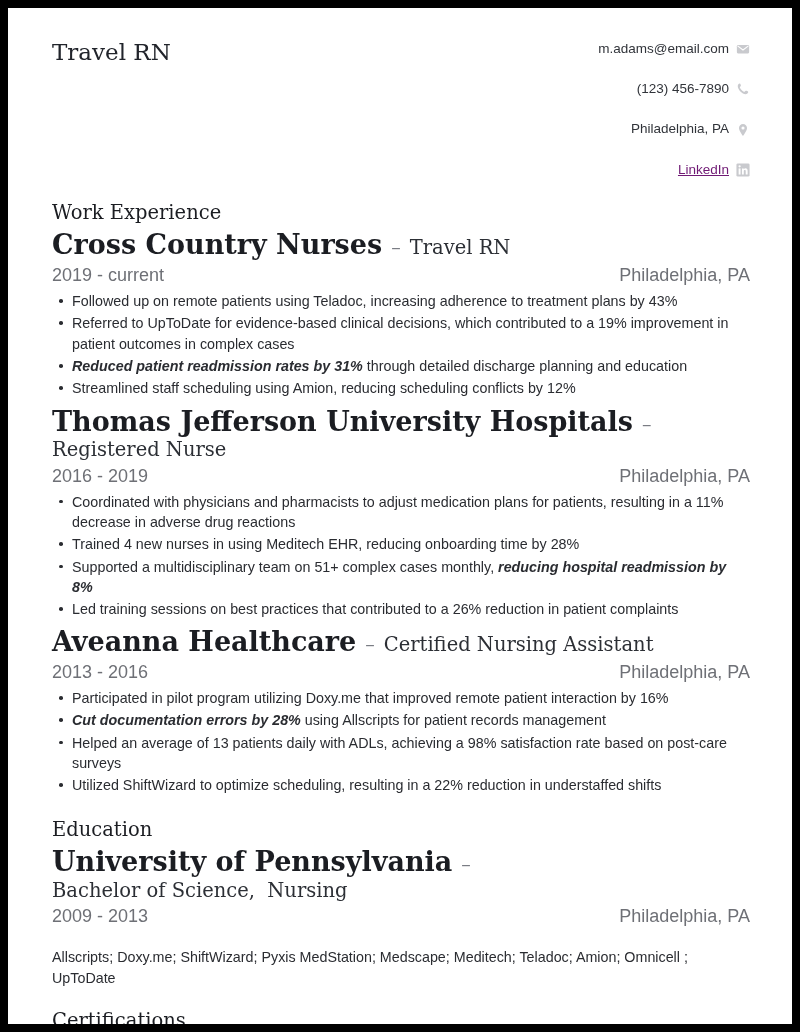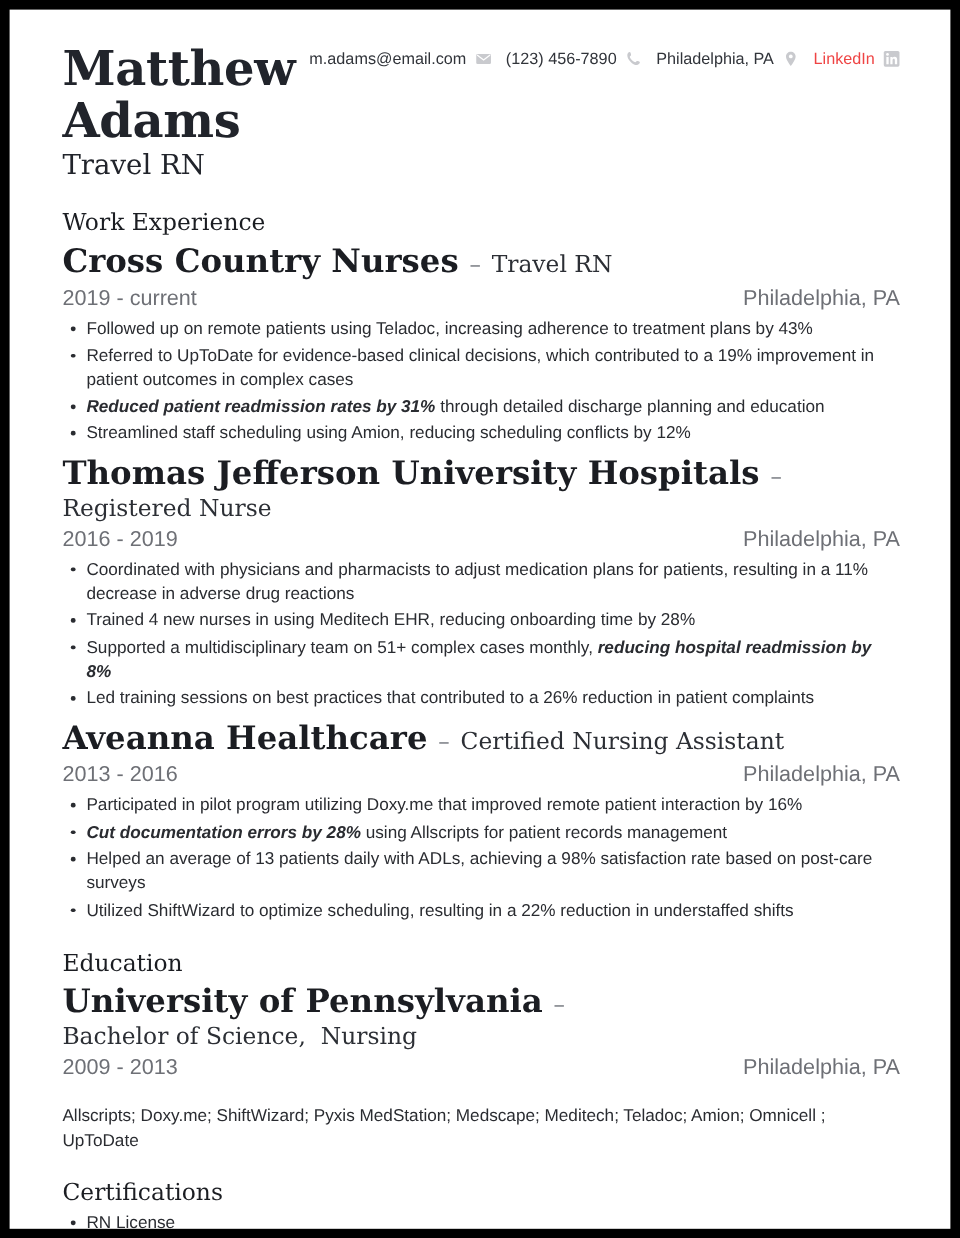--- a/index.html
+++ b/index.html
@@ -48,39 +48,40 @@
     font-size: 23px;
     font-weight: 400;
     color: #21242b;
     margin-top: 4px;
     line-height: 1.12;
   }
 
   .contact-block {
     padding-top: 6px;
     display: flex;
-    flex-direction: row;
+    flex-direction: column;
     align-items: flex-end;
-    gap: 12px;
+    gap: 22px;
   }
 
   .contact-row {
     display: flex;
     align-items: center;
     justify-content: flex-end;
     gap: 7px;
     font-size: 13.5px;
     color: #31343a;
     line-height: 1.35;
   }
 
   .contact-row .c-text { white-space: nowrap; }
 
   .contact-row .c-text.link {
-    color: #ef4444;
+    color: #701a75;
+    text-decoration: underline;
   }
 
   .c-icon {
     width: 14px;
     height: 14px;
     flex: 0 0 14px;
     display: inline-flex;
     align-items: center;
     justify-content: center;
     color: #c9cace;
@@ -182,21 +183,20 @@
   .cert-list { margin-top: 4px; }
 </style>
 </head>
 <body>
 
 <div class="page">
   <div class="inner">
 
     <div class="header">
       <div class="identity">
-        <div class="full-name">Matthew Adams</div>
         <div class="job-title-main">Travel RN</div>
       </div>
       <div class="contact-block" id="contact-block">
           <div class="contact-row">
             <span class="c-text">m.adams@email.com</span>
             <span class="c-icon">
               <svg width="14" height="14" viewBox="0 0 16 16">
                 <rect x="1" y="3.5" width="14" height="9.5" rx="1.3" fill="currentColor"></rect>
                 <path d="M1.8 4.4 L8 9.1 L14.2 4.4" fill="none" stroke="#ffffff" stroke-width="1.25"></path>
               </svg>

